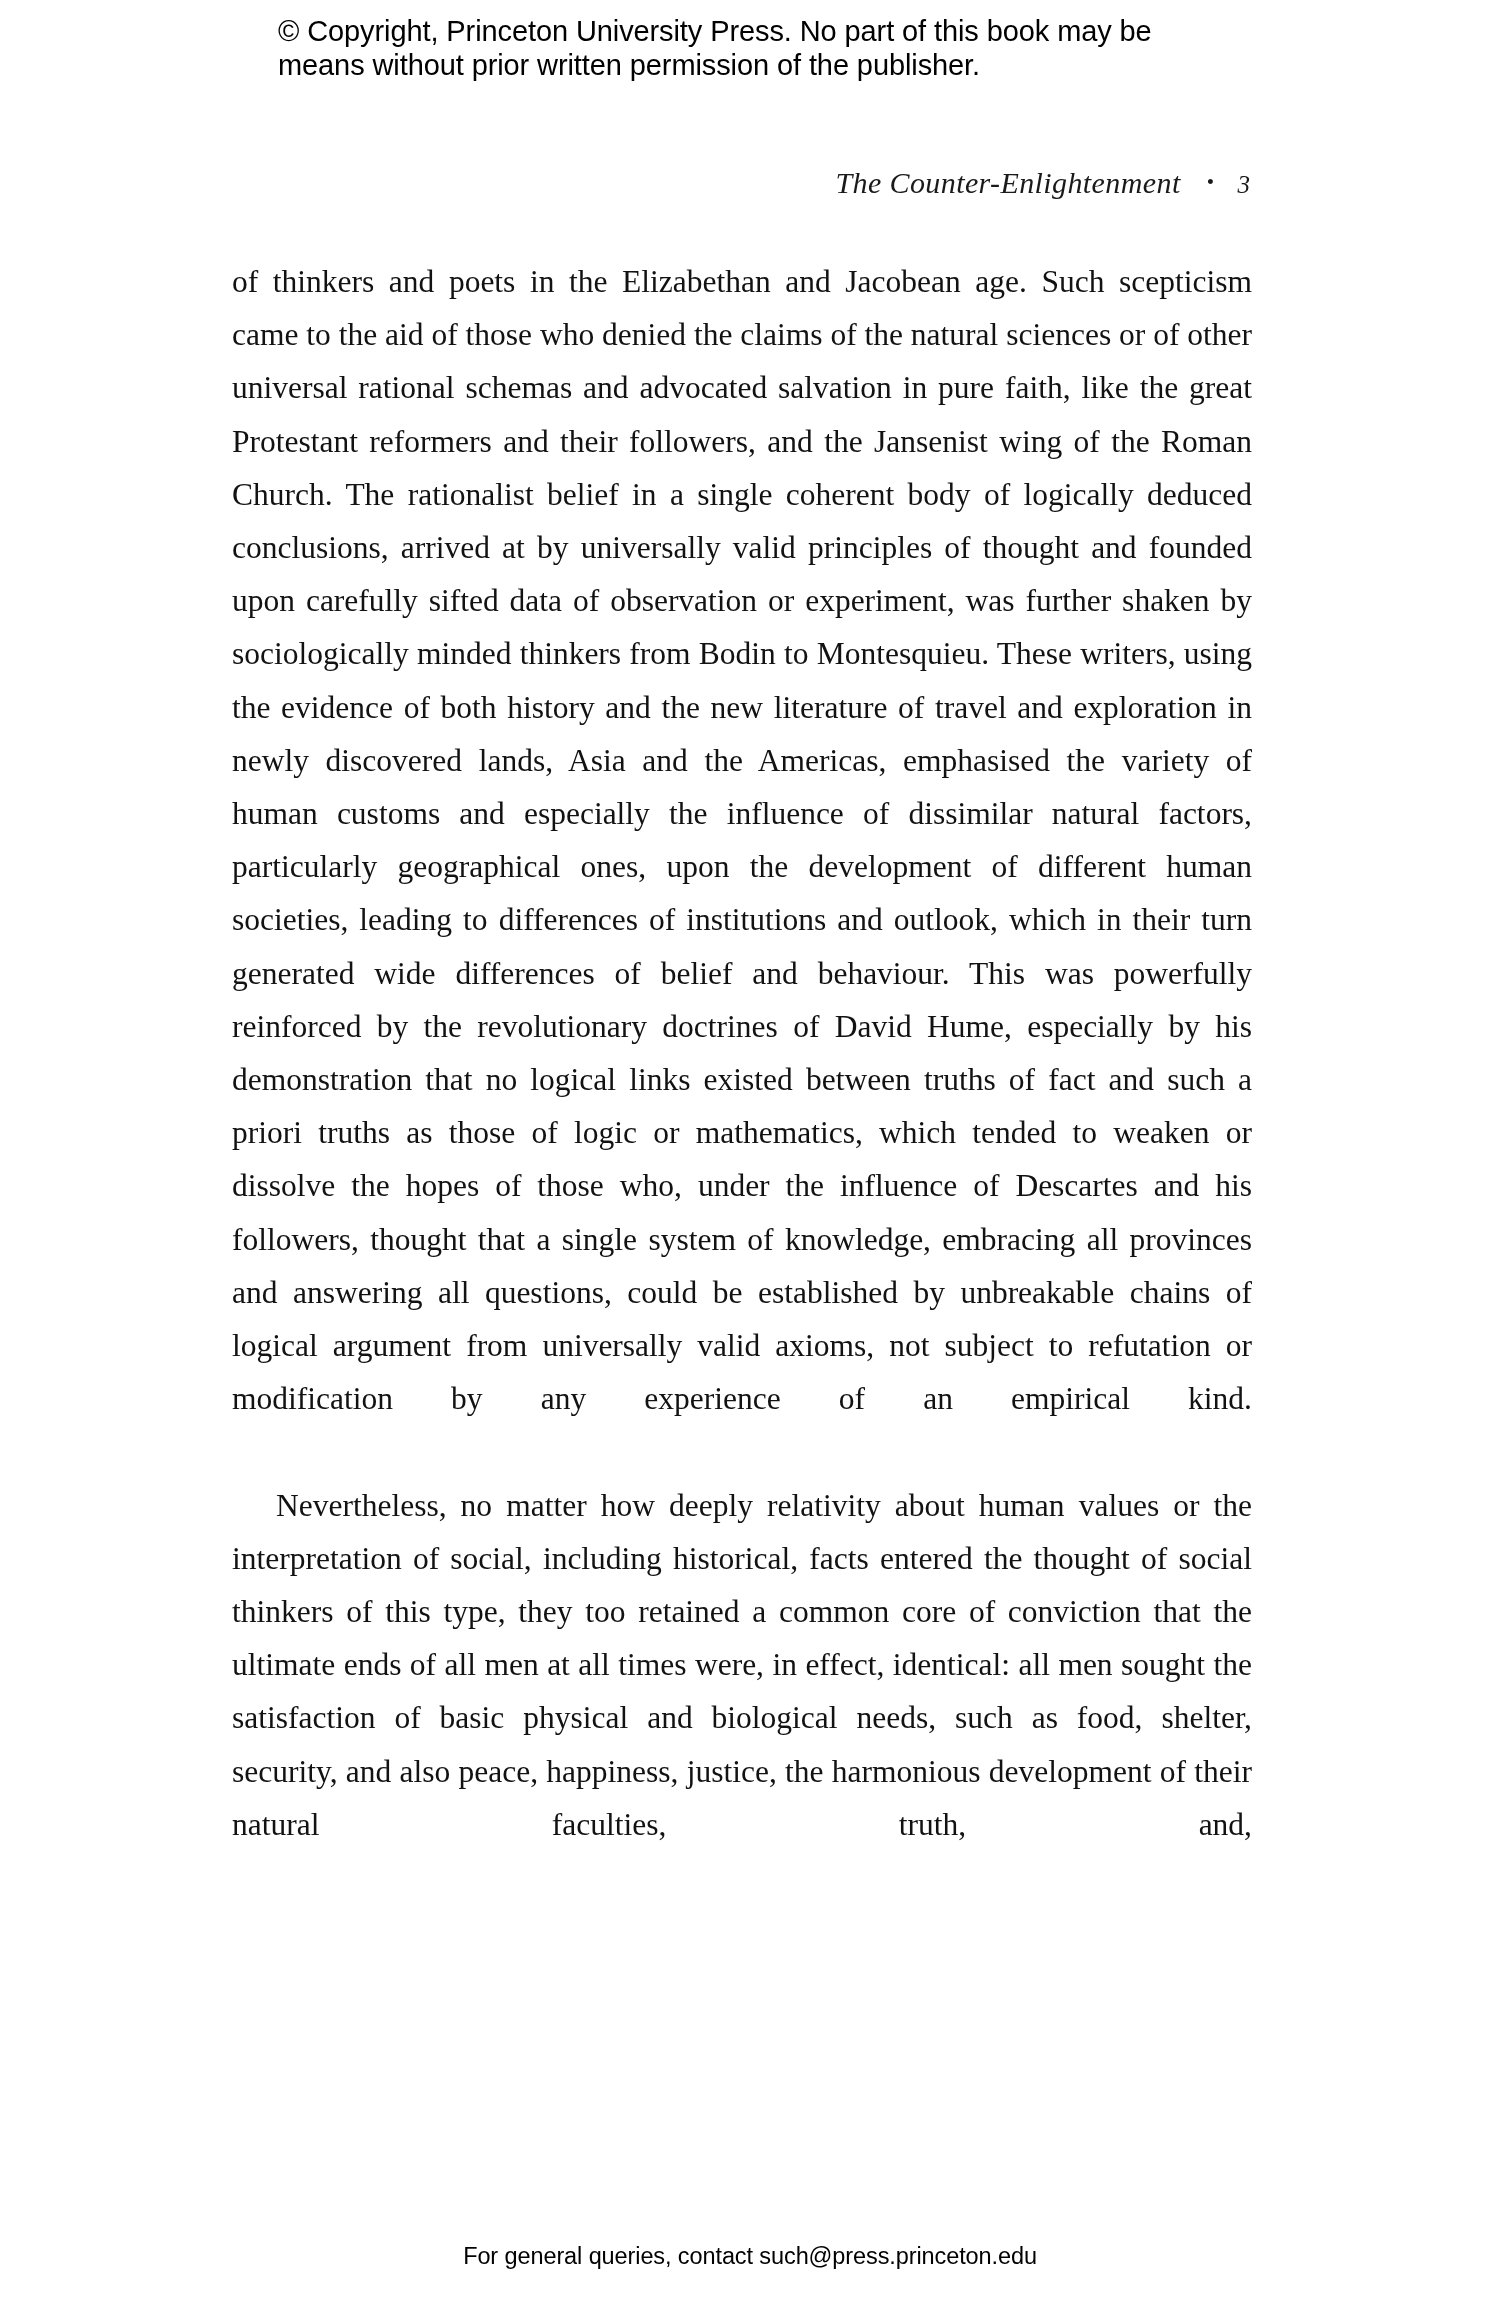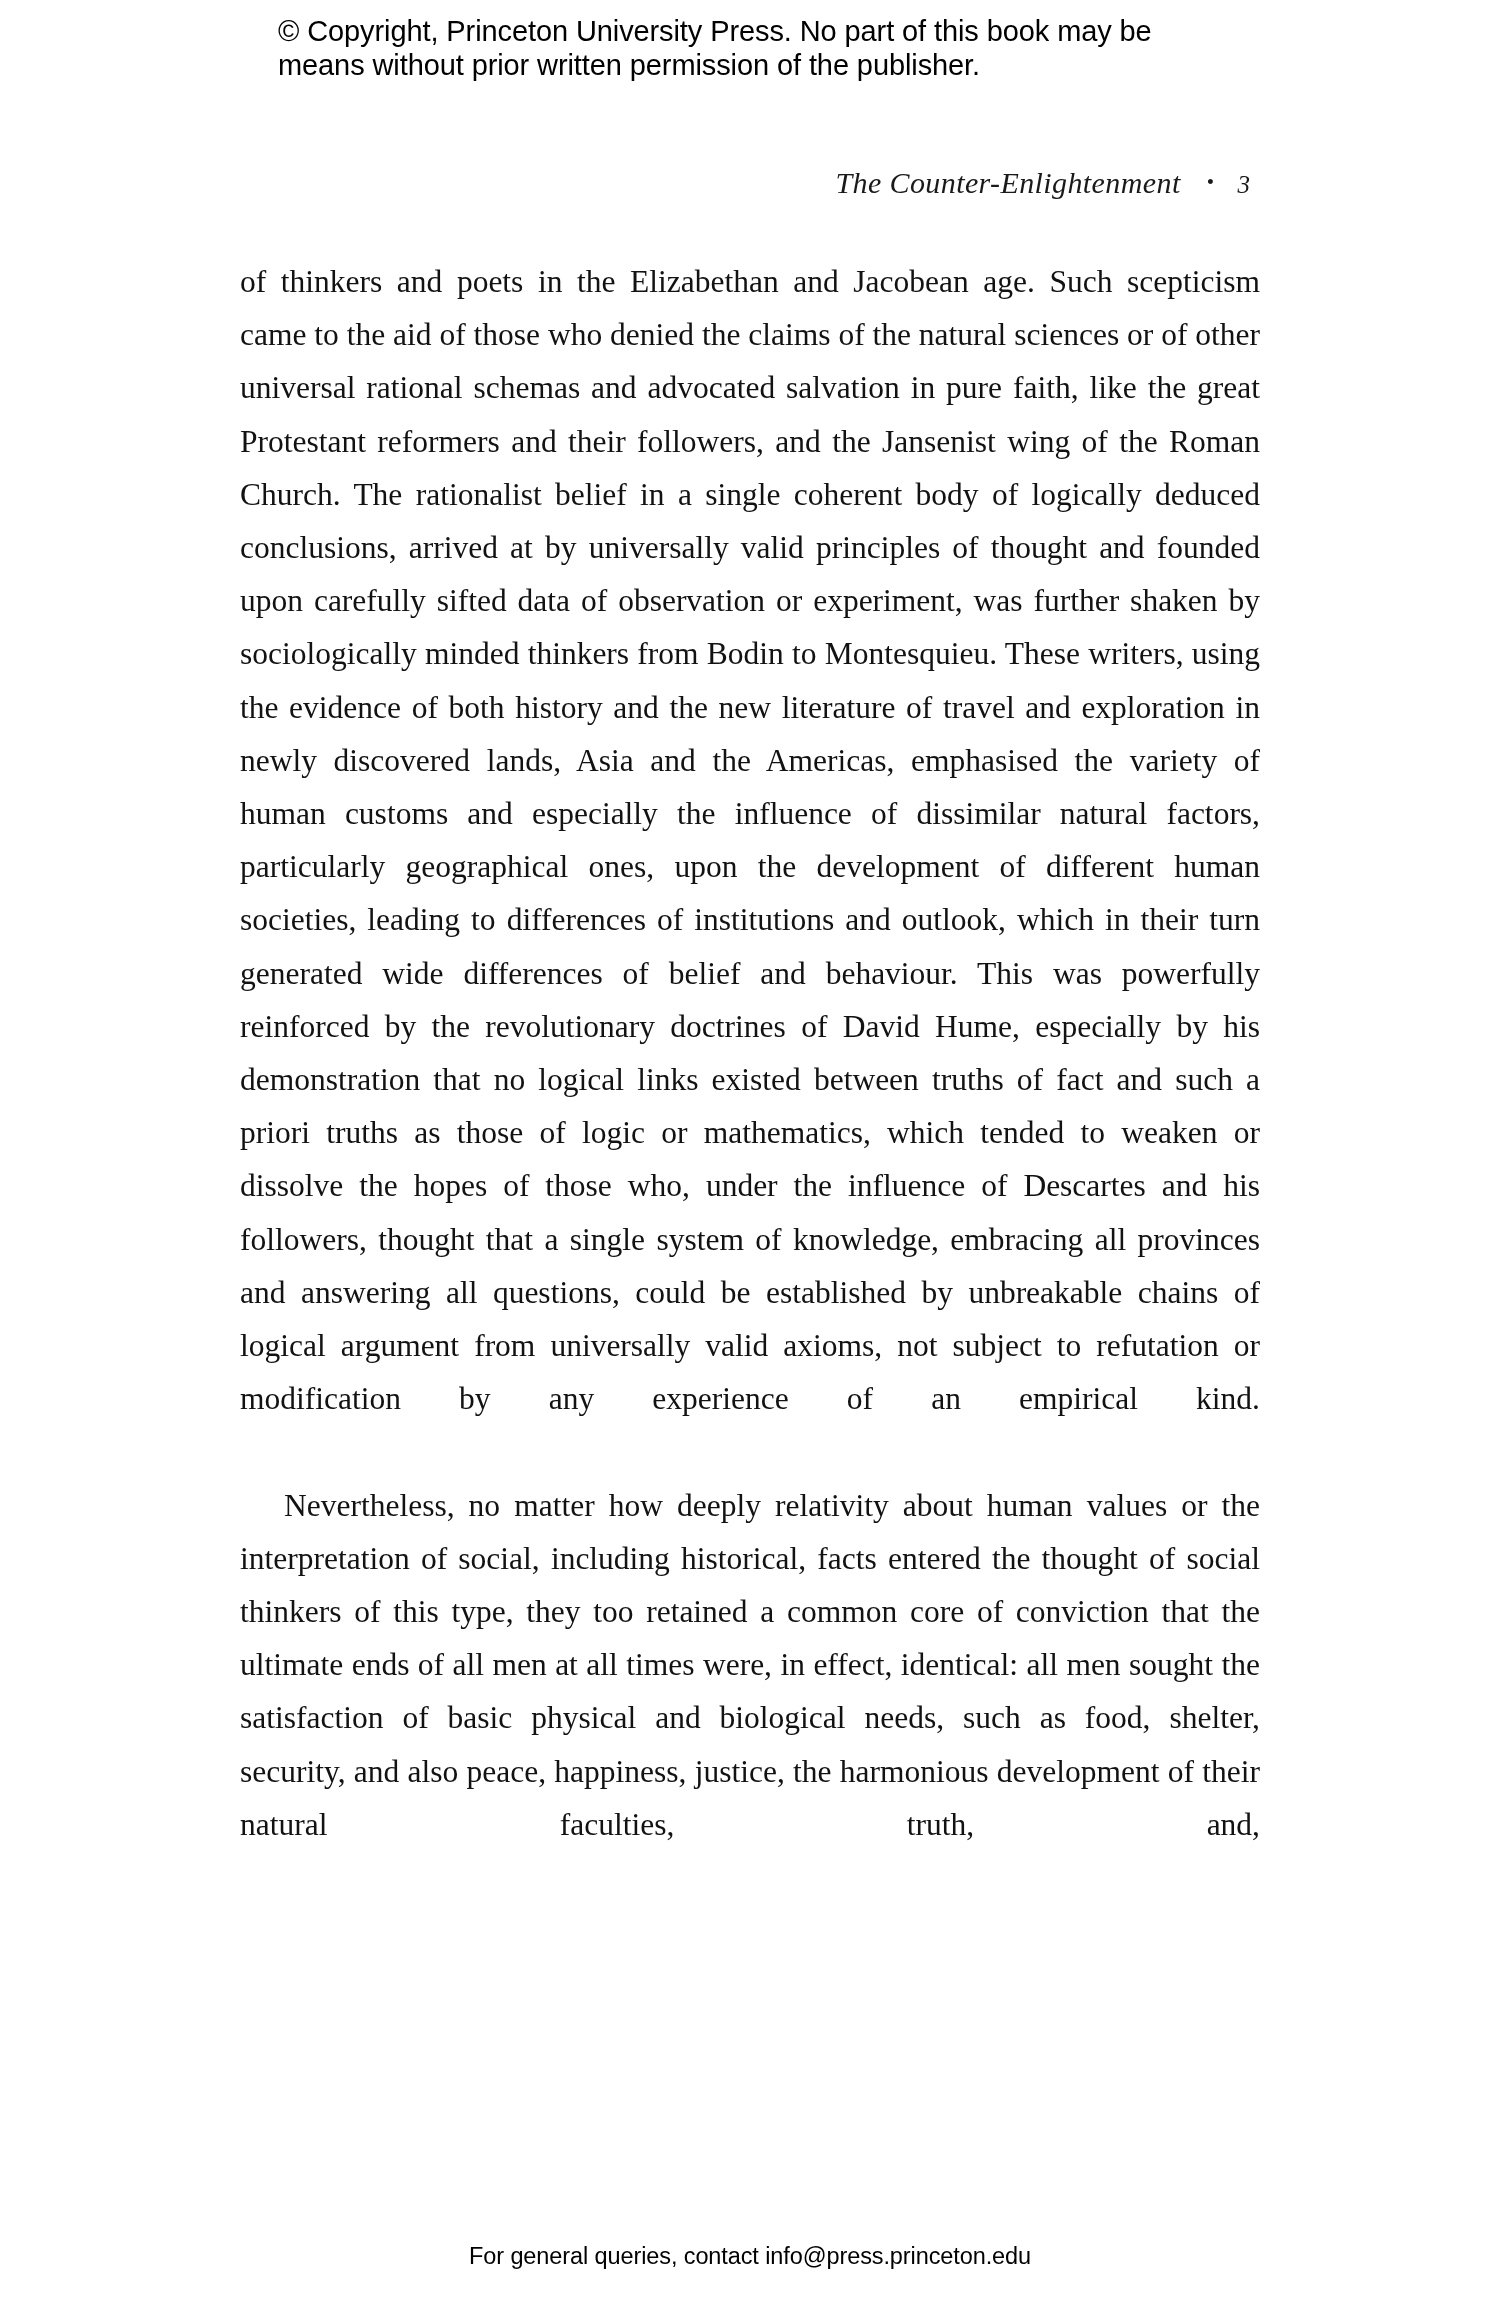--- a/index.html
+++ b/index.html
@@ -62,21 +62,21 @@
     font-style: italic;
     font-size: 25px;
     color: #1a1a1a;
     min-width: 18px;
     text-align: right;
   }
 
   
   .page-body {
     position: absolute;
-    left: 240px;
+    left: 232px;
     top: 255px;
     width: 1020px;
   }
   .body-paragraph {
     margin: 0;
     font-size: 31.5px;
     line-height: 53.2px;
     text-align: justify;
     text-justify: inter-word;
     color: #121212;
@@ -119,14 +119,14 @@
   <span class="rh-sep">•</span>
   <span class="rh-page">3</span>
 </div>
 
 <div class="page-body">
   <p class="body-paragraph">of thinkers and poets in the Elizabethan and Jacobean age. Such scepticism came to the aid of those who denied the claims of the natural sciences or of other universal rational schemas and advocated salvation in pure faith, like the great Protestant reformers and their followers, and the Jansenist wing of the Roman Church. The rationalist belief in a single coherent body of logically deduced conclusions, arrived at by universally valid principles of thought and founded upon carefully sifted data of observation or experiment, was further shaken by sociologically minded thinkers from Bodin to Montesquieu. These writers, using the evidence of both history and the new literature of travel and exploration in newly discovered lands, Asia and the Americas, emphasised the variety of human customs and especially the influence of dissimilar natural factors, particularly geographical ones, upon the development of different human societies, leading to differences of institutions and outlook, which in their turn generated wide differences of belief and behaviour. This was powerfully reinforced by the revolutionary doctrines of David Hume, especially by his demonstration that no logical links existed between truths of fact and such a priori truths as those of logic or mathematics, which tended to weaken or dissolve the hopes of those who, under the influence of Descartes and his followers, thought that a single system of knowledge, embracing all provinces and answering all questions, could be established by unbreakable chains of logical argument from universally valid axioms, not subject to refutation or modification by any experience of an empirical kind.</p>
   <p class="body-paragraph indent-first">Nevertheless, no matter how deeply relativity about human values or the interpretation of social, including historical, facts entered the thought of social thinkers of this type, they too retained a common core of conviction that the ultimate ends of all men at all times were, in effect, identical: all men sought the satisfaction of basic physical and biological needs, such as food, shelter, security, and also peace, happiness, justice, the harmonious development of their natural faculties, truth, and,</p>
 </div>
 
 <div class="page-footer">
-  <span>For general queries, contact info@press.princeton.edu</span>
+  <span>For general queries, contact such@press.princeton.edu</span>
 </div>
 
 </body></html>

